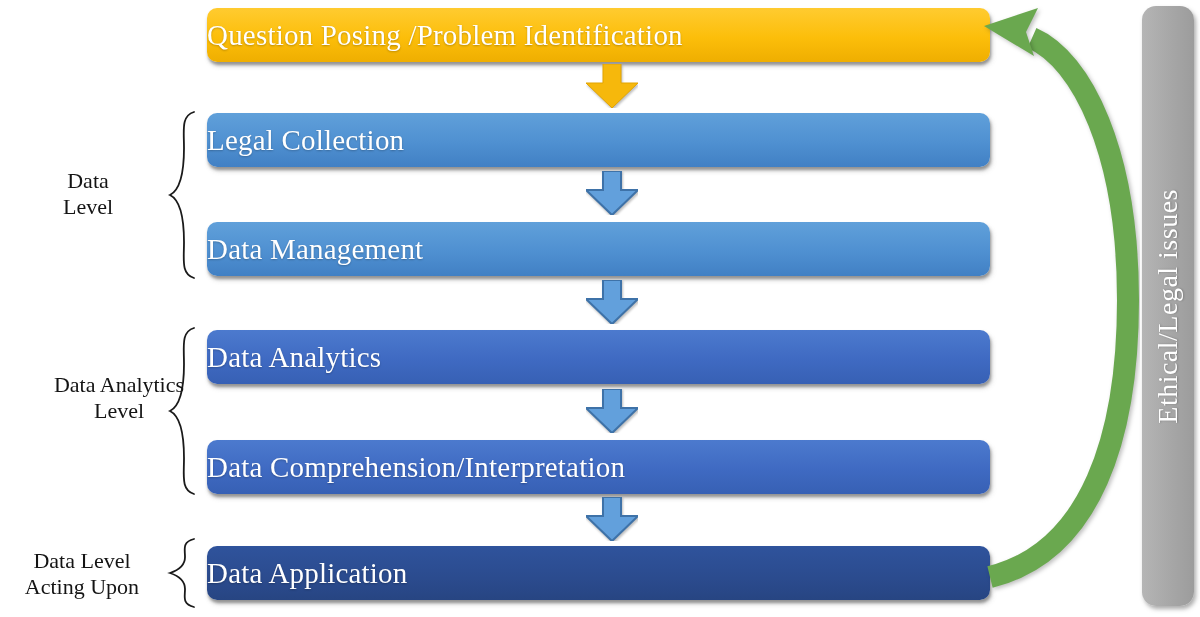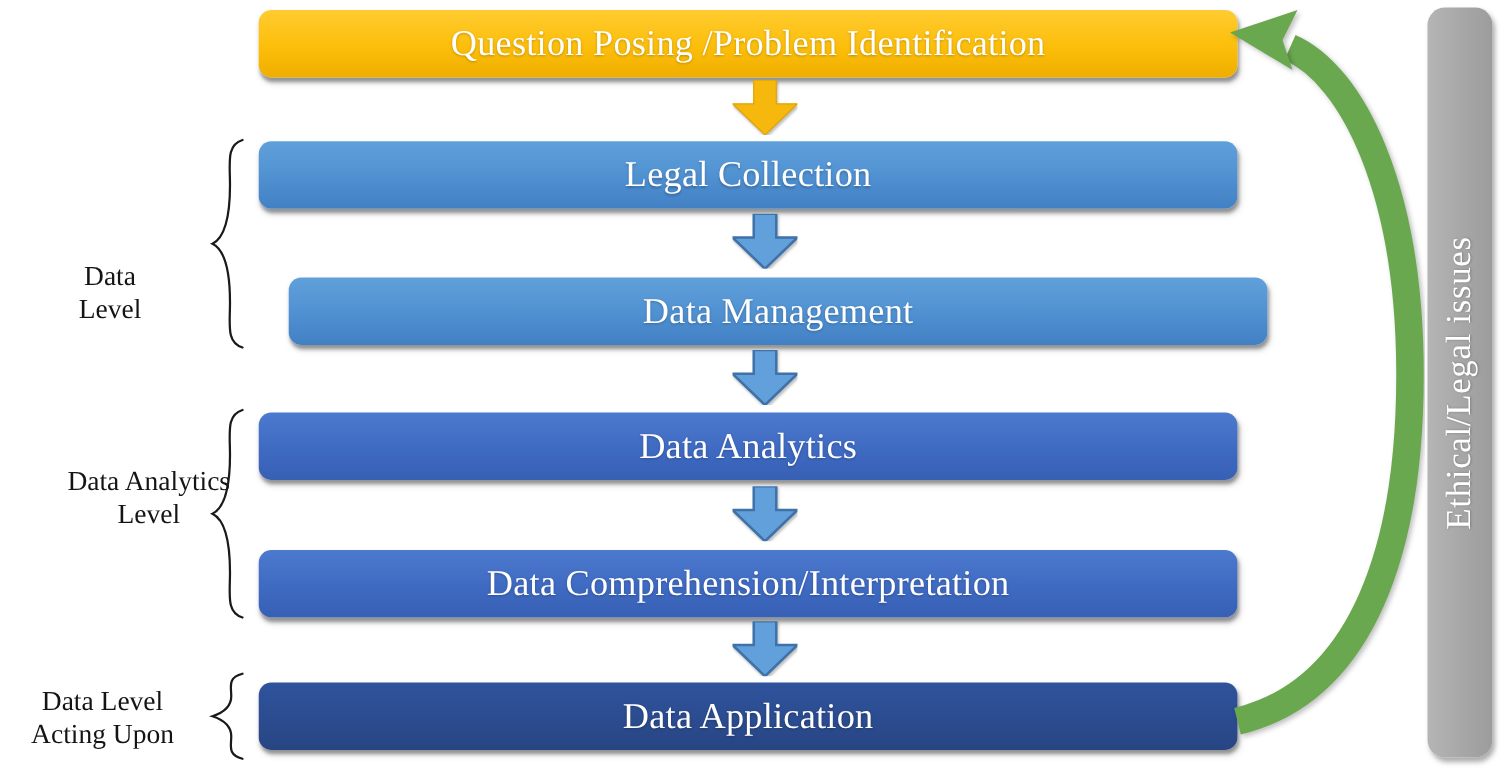--- a/index.html
+++ b/index.html
@@ -4,48 +4,48 @@
 <style>
   html,body { margin:0; padding:0; background:#ffffff; }
   .canvas {
     position:relative; width:1200px; height:617px; background:#ffffff;
     font-family:"Liberation Serif","DejaVu Serif",serif; overflow:hidden;
   }
 
   
   .bar {
     position:absolute; left:207px; width:783px; height:54px;
-    border-radius:10px; display:flex; align-items:center; justify-content:center;
+    border-radius:10px; display:flex; align-items:center; 
     color:#ffffff; font-size:29px; letter-spacing:.2px;
     text-shadow:0 1px 2px rgba(0,0,0,.25);
     box-shadow:1px 3px 3px rgba(90,90,90,.55), 2px 4px 5px rgba(120,120,120,.3);
   }
   .bar-question { top:8px;  background:linear-gradient(180deg,#ffcb30 0%,#fcbe0a 55%,#efae00 100%); }
   .bar-collect  { top:113px; background:linear-gradient(180deg,#60a0da 0%,#4f90d1 55%,#4180c4 100%); }
-  .bar-manage   { top:222px; background:linear-gradient(180deg,#60a0da 0%,#4f90d1 55%,#4180c4 100%);margin-left:24px; }
+  .bar-manage   { top:222px; background:linear-gradient(180deg,#60a0da 0%,#4f90d1 55%,#4180c4 100%); }
   .bar-analysis { top:330px; background:linear-gradient(180deg,#4c7ace 0%,#3f6ac2 55%,#3760b4 100%); }
   .bar-compreh  { top:440px; background:linear-gradient(180deg,#4c7ace 0%,#3f6ac2 55%,#3760b4 100%); }
   .bar-apply    { top:546px; background:linear-gradient(180deg,#2f539c 0%,#2b4b8e 60%,#274582 100%); }
 
   
   .down-arrow { position:absolute; width:52px; height:44px; }
   .a1 { left:586px; top:64px; }
   .a2 { left:586px; top:171px; }
   .a3 { left:586px; top:280px; }
   .a4 { left:586px; top:389px; }
   .a5 { left:586px; top:497px; }
   .down-arrow svg { display:block; }
   .down-arrow polygon { filter:drop-shadow(1px 2px 1px rgba(0,0,0,.25)); }
 
   
   .level-label {
     position:absolute; color:#141414; font-size:22px; line-height:1.18;
     text-align:center; white-space:nowrap;
   }
-  .lbl1 { left:18px;  top:168px; width:140px;margin-top:40px; }
+  .lbl1 { left:18px;  top:168px; width:140px; }
   .lbl2 { left:0px;   top:372px; width:168px;padding-left:35px; }
   .lbl3 { left:2px;   top:548px; width:160px; }
   .brace { position:absolute; left:166px; width:30px; }
   .b1 { top:110px; height:170px; }
   .b2 { top:326px; height:170px; }
   .b3 { top:537px; height:72px; }
 
   
   .loop { position:absolute; left:980px; top:0; width:160px; height:617px; }
   .loop path, .loop polygon { filter:drop-shadow(2px 2px 2px rgba(0,0,0,.25)); }

